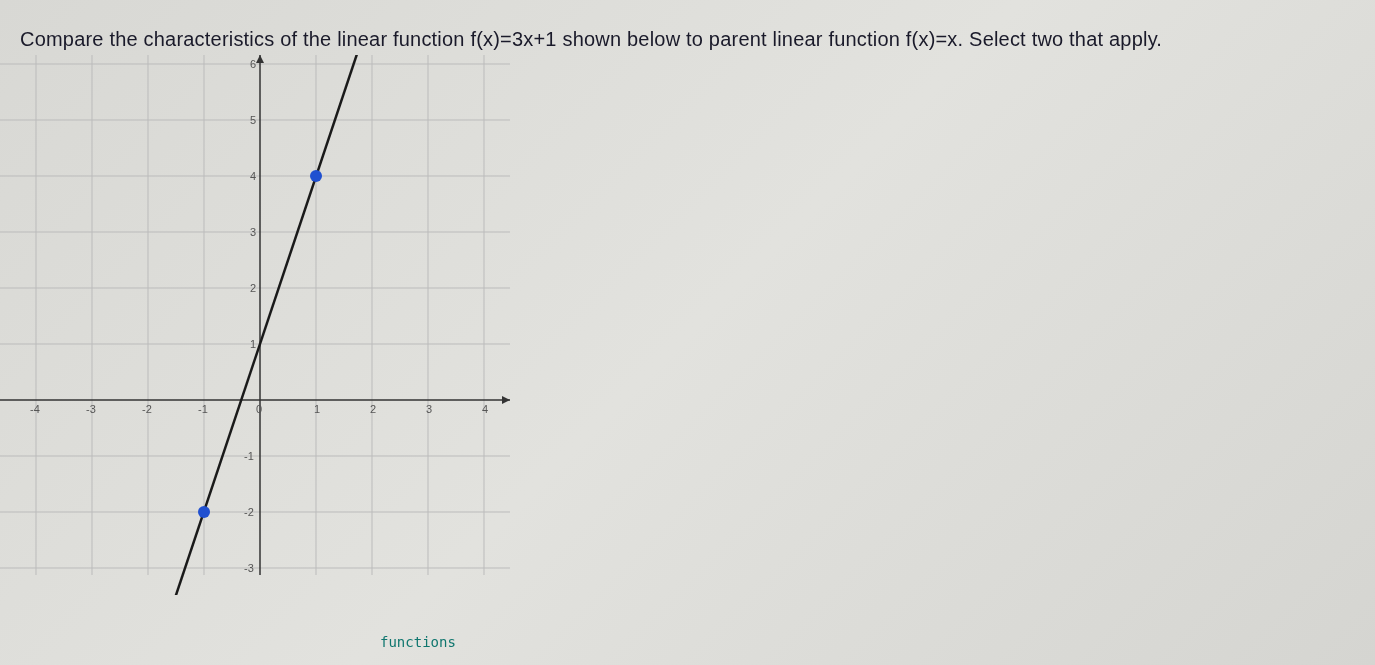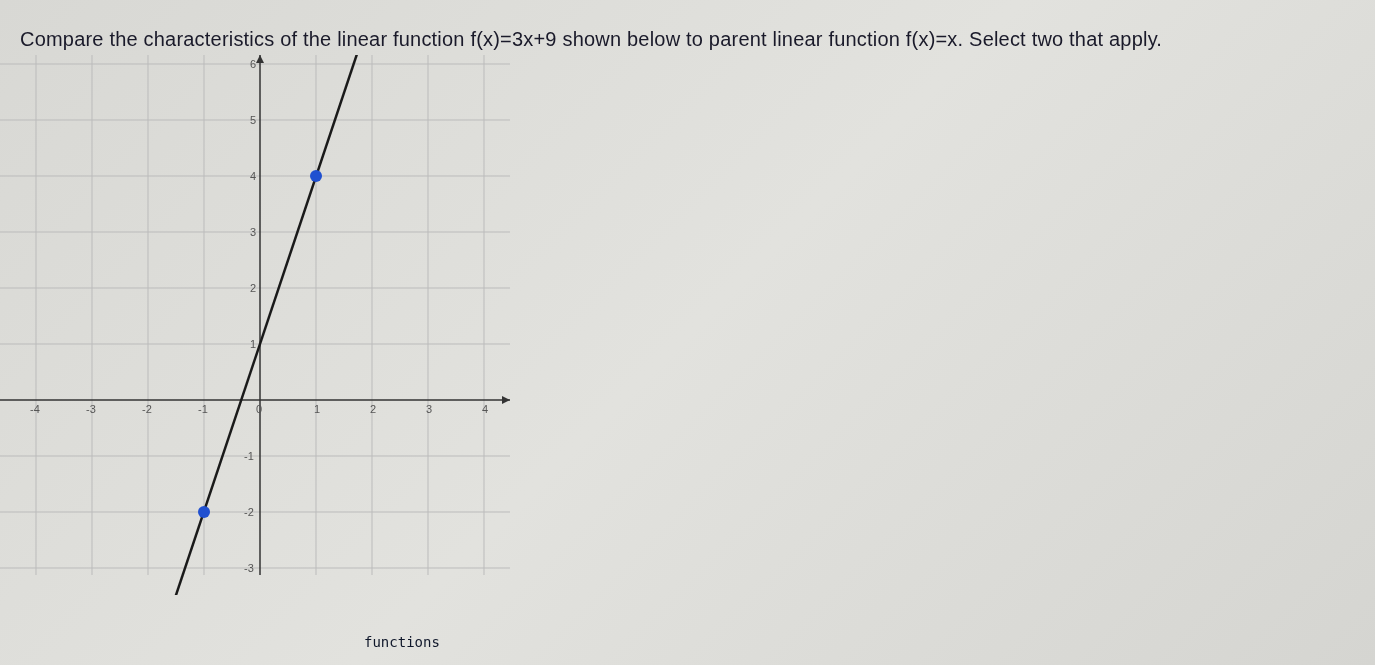--- a/index.html
+++ b/index.html
@@ -51,30 +51,30 @@
       fill: #2050d0;
     }
     .tick-label {
       font-size: 11px;
       fill: #555;
       font-family: Arial, sans-serif;
     }
     .bottom-text {
       position: absolute;
       bottom: 15px;
-      left: 364px;
+      left: 380px;
       font-size: 14px;
-      color: #0f172a;
+      color: #0f766e;
       font-family: monospace;
     }
   </style>
 </head>
 <body>
 
-<div class="question-text">Compare the characteristics of the linear function f(x)=3x+9 shown below to parent linear function f(x)=x. Select two that apply.</div>
+<div class="question-text">Compare the characteristics of the linear function f(x)=3x+1 shown below to parent linear function f(x)=x. Select two that apply.</div>
 
 <div class="graph-container">
   <svg class="graph-svg" viewBox="0 0 510 540">
 
     <g>
 
       <line class="grid-line" x1="36" y1="0" x2="36" y2="520"></line>
       <line class="grid-line" x1="92" y1="0" x2="92" y2="520"></line>
       <line class="grid-line" x1="148" y1="0" x2="148" y2="520"></line>
       <line class="grid-line" x1="204" y1="0" x2="204" y2="520"></line>

